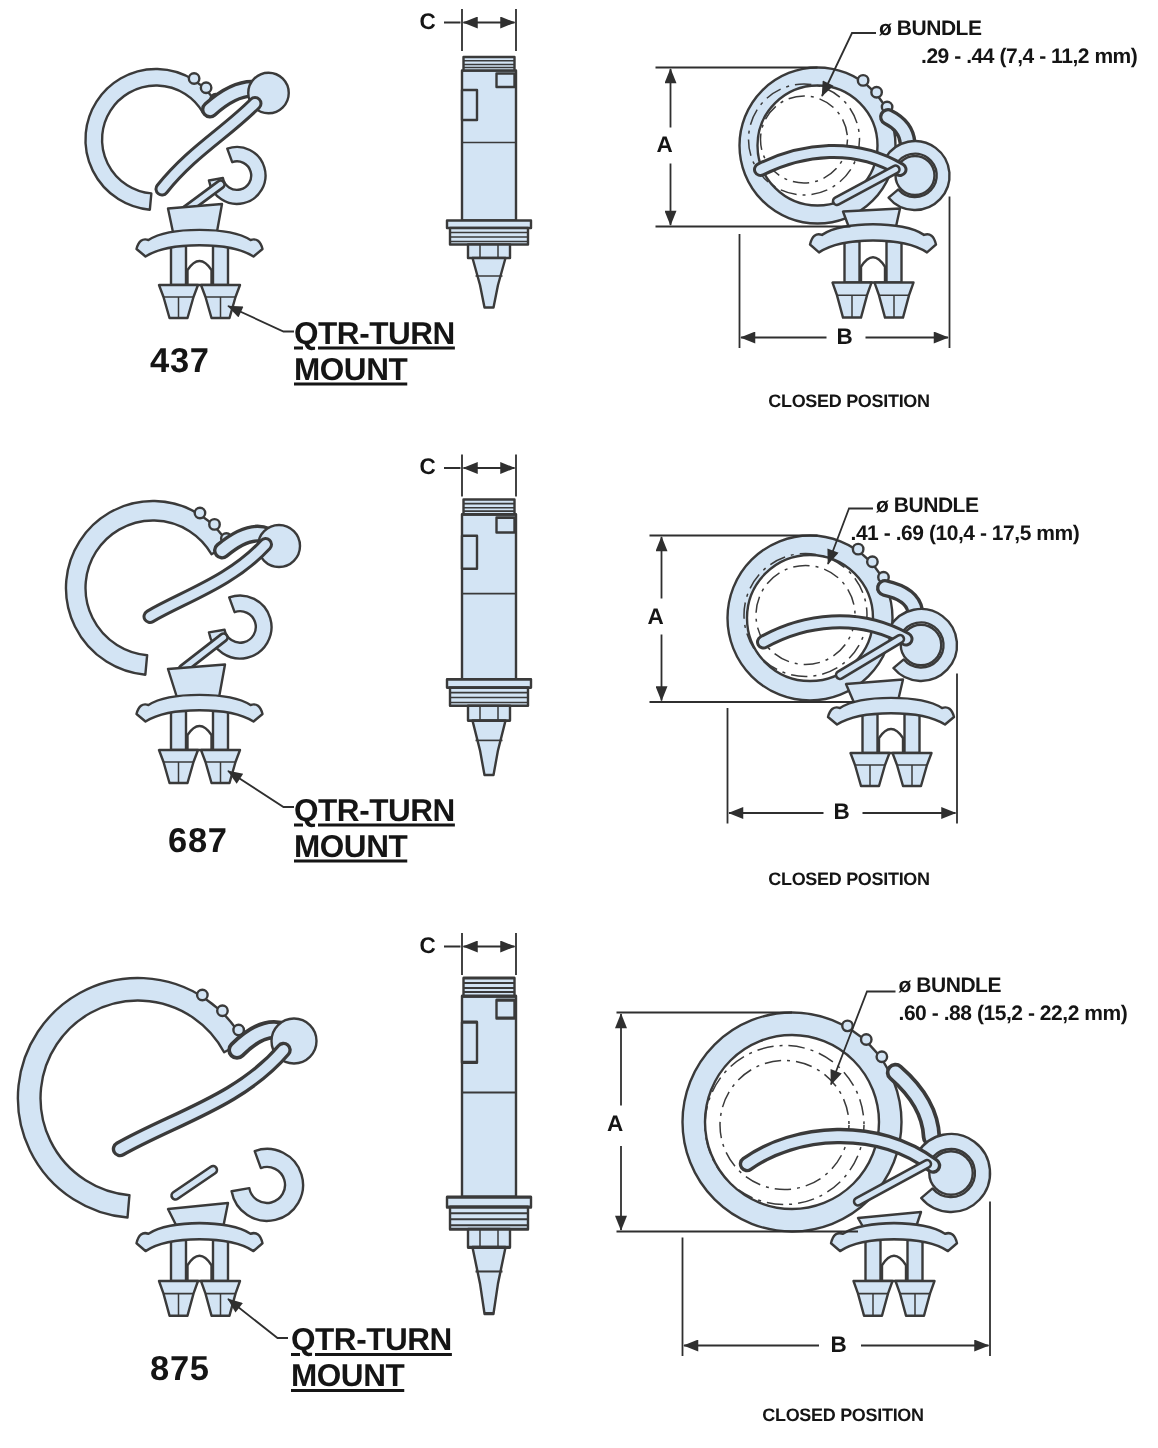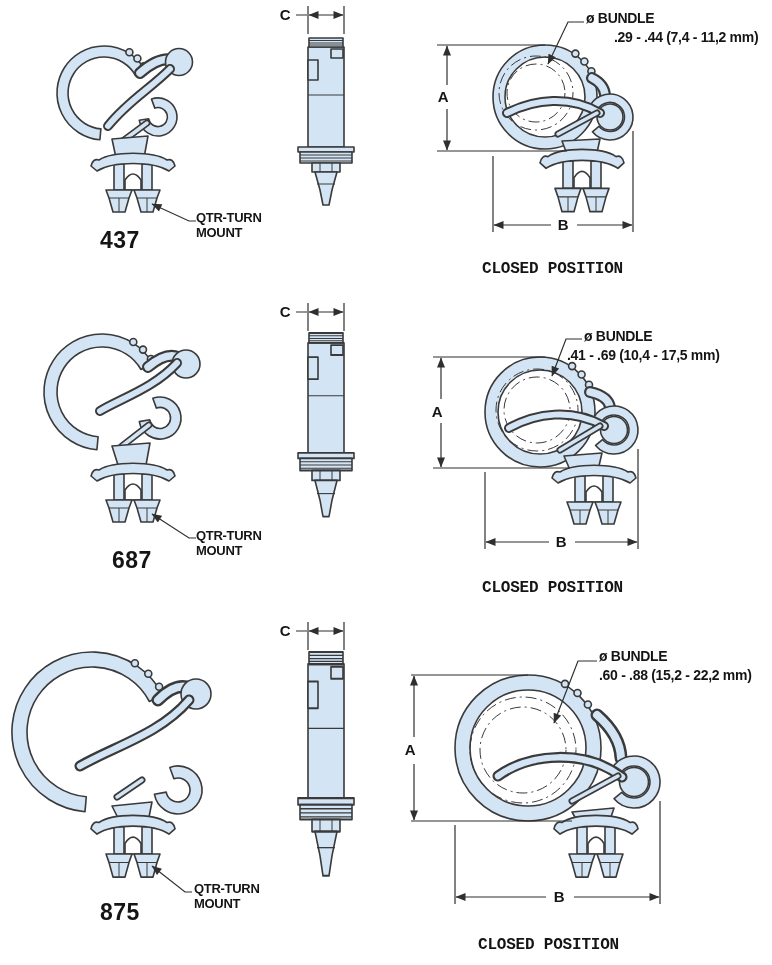--- a/index.html
+++ b/index.html
@@ -16,23 +16,23 @@
   .part{fill:var(--part_fill);stroke:var(--part_outline);stroke-width:1.6;stroke-linejoin:round;}
   .bg{fill:var(--background);stroke:var(--part_outline);stroke-width:1.6;}
   .thin{fill:none;stroke:var(--part_outline);stroke-width:1;}
   .band-d{fill:none;stroke:var(--part_outline);stroke-linecap:round;}
   .band-l{fill:none;stroke:var(--part_fill);stroke-linecap:round;}
   .dim{fill:none;stroke:var(--dim_line);stroke-width:1.2;}
   .dash{fill:none;stroke:var(--part_outline);stroke-width:1;stroke-dasharray:11 4 2 4;}
   .lbl{position:absolute;color:var(--text);font-weight:bold;letter-spacing:-0.3px;white-space:nowrap;}
   .dim-lbl{font-size:15px;width:18px;text-align:center;}
   .part-num{font-size:23px;width:64px;letter-spacing:0.5px;}
-  .mount-lbl{font-size:13px;line-height:1.15;white-space:pre-line;}
+  .mount-lbl{font-size:21px;line-height:1.15;white-space:pre-line;text-decoration:underline;}
   .bundle-lbl{font-size:14px;}
-  .caption{font-size:16px;width:168px;text-align:left;letter-spacing:-0.2px;font-family:Liberation Mono, monospace;}
+  .caption{font-size:12px;width:168px;text-align:center;letter-spacing:-0.2px;}
 </style>
 </head>
 <body>
 
 <div id="canvas">
 
 <svg width="772" height="965" viewBox="0 0 772 965">
   <defs>
     <marker id="arw" viewBox="0 0 10 8" refX="9.5" refY="4" markerWidth="11" markerHeight="8" markerUnits="userSpaceOnUse" orient="auto-start-reverse">
       <path d="M0,0 L10,4 L0,8 Z" fill="#2f2f2f"></path>

